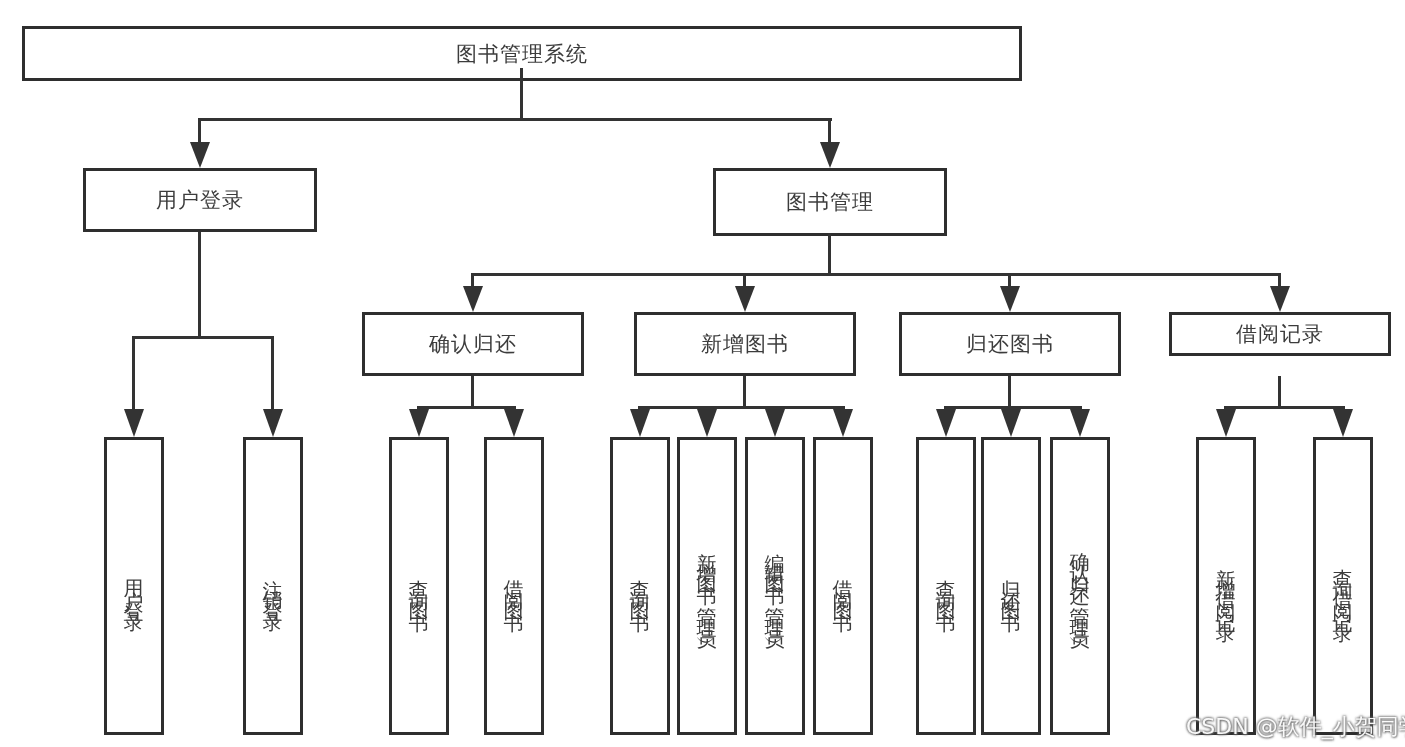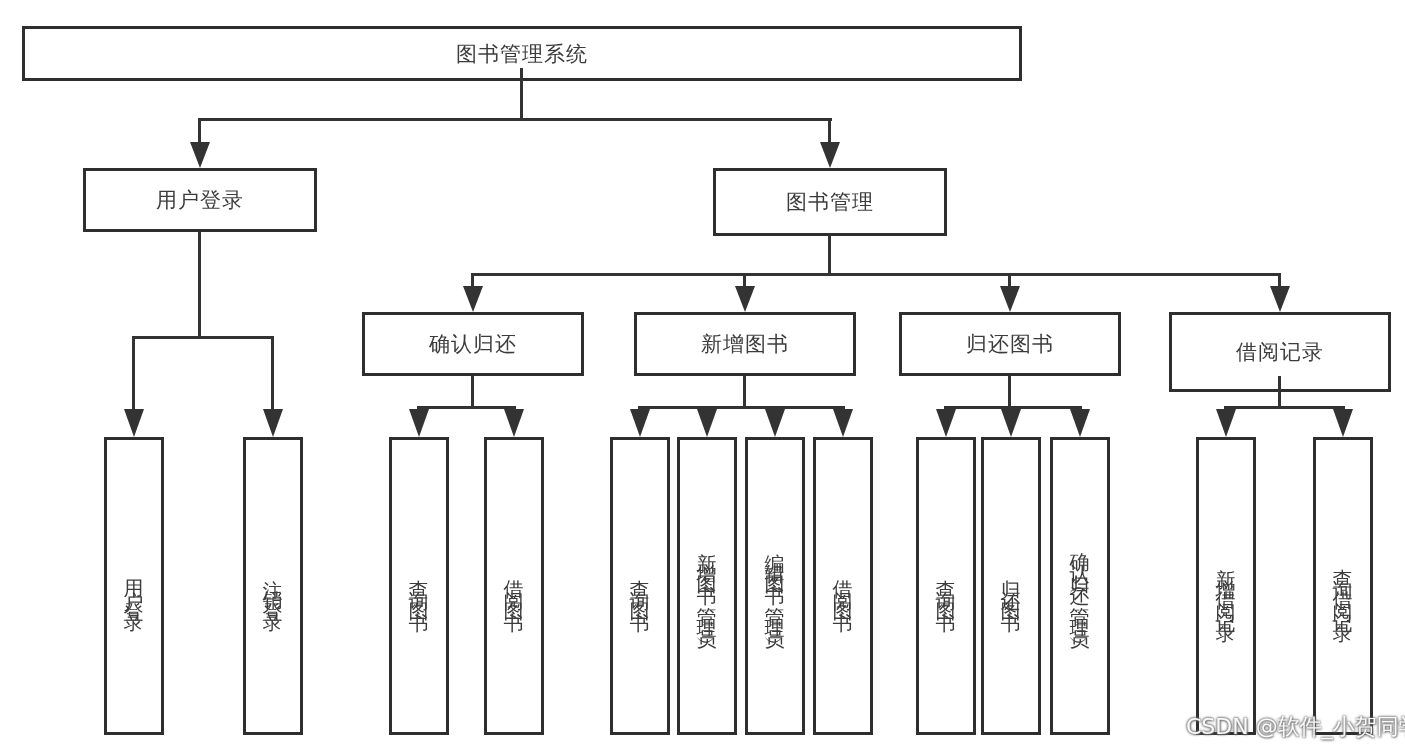--- a/index.html
+++ b/index.html
@@ -106,21 +106,21 @@
   <div class="vline" style="left:743px; top:273px; height:14px;"></div>
   <div class="arrow" style="left:735px; top:286px;"></div>
   <div class="vline" style="left:1008px; top:273px; height:14px;"></div>
   <div class="arrow" style="left:1000px; top:286px;"></div>
   <div class="vline" style="left:1278px; top:273px; height:14px;"></div>
   <div class="arrow" style="left:1270px; top:286px;"></div>
 
   <div class="box" style="left:362px; top:312px; width:222px; height:64px;">确认归还</div>
   <div class="box" style="left:634px; top:312px; width:222px; height:64px;">新增图书</div>
   <div class="box" style="left:899px; top:312px; width:222px; height:64px;">归还图书</div>
-  <div class="box" style="left:1169px; top:312px; width:222px; height:80px;">借阅记录</div>
+  <div class="box" style="left:1169px; top:312px; width:222px; height:44px;">借阅记录</div>
 
   <div class="vline" style="left:471px; top:376px; height:32px;"></div>
   <div class="hline" style="left:417px; top:406px; width:99px;"></div>
   <div class="arrow long" style="left:409px; top:409px;"></div>
   <div class="arrow long" style="left:504px; top:409px;"></div>
 
   <div class="vline" style="left:743px; top:376px; height:32px;"></div>
   <div class="hline" style="left:638px; top:406px; width:207px;"></div>
   <div class="arrow long" style="left:630px; top:409px;"></div>
   <div class="arrow long" style="left:697px; top:409px;"></div>

